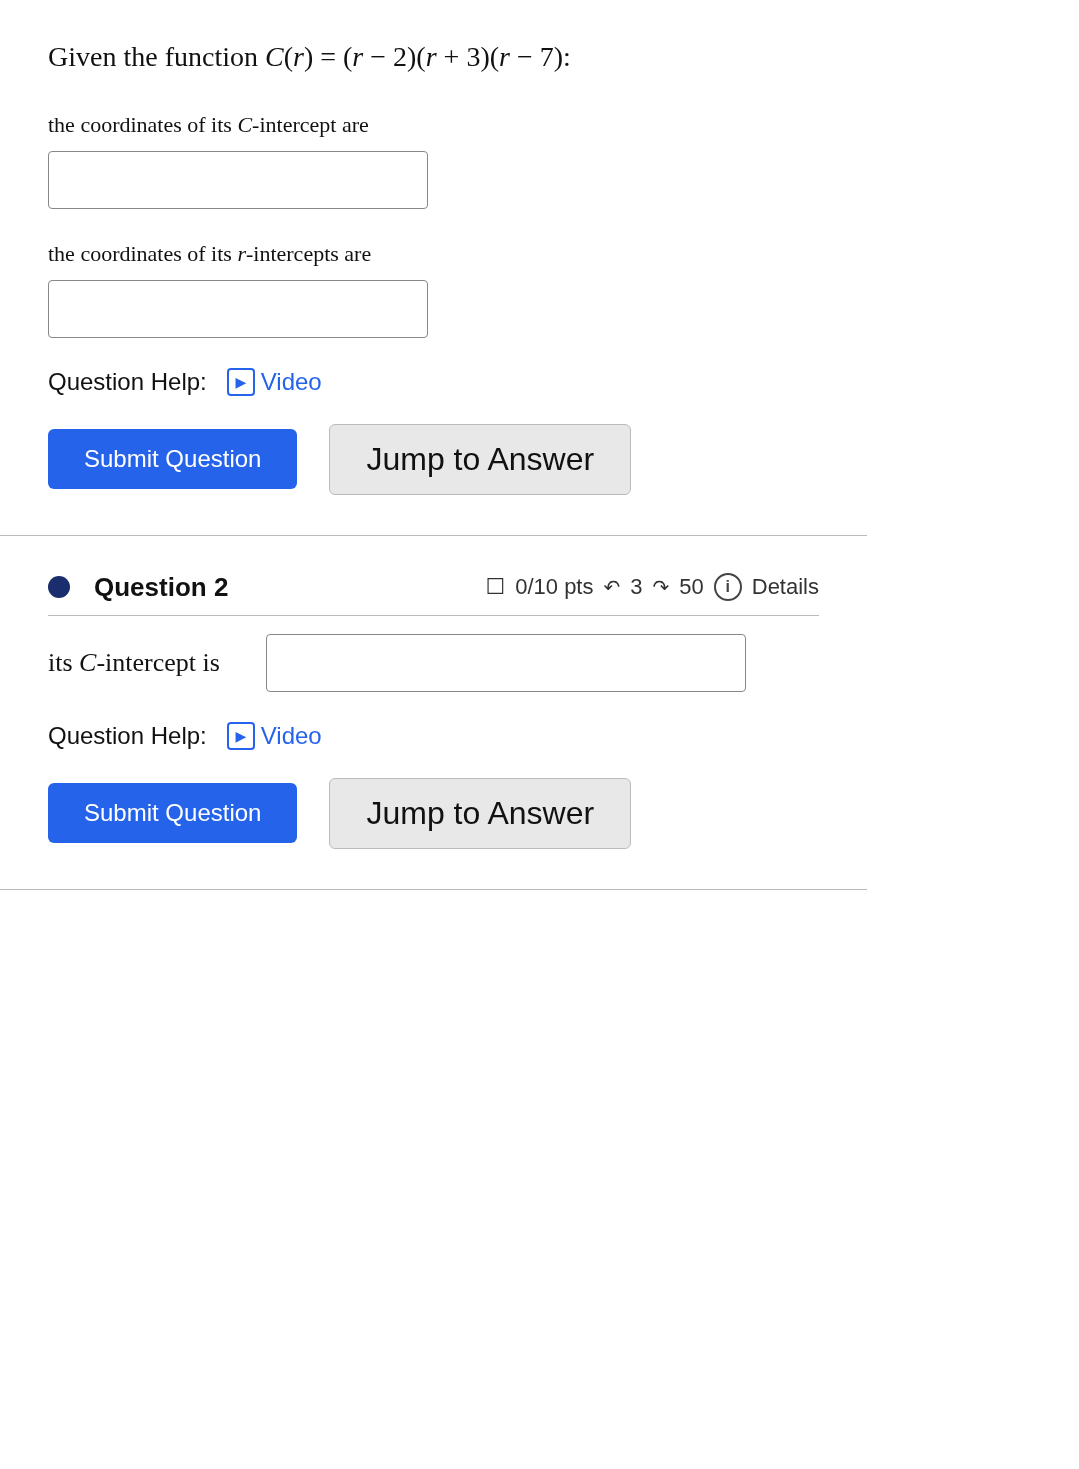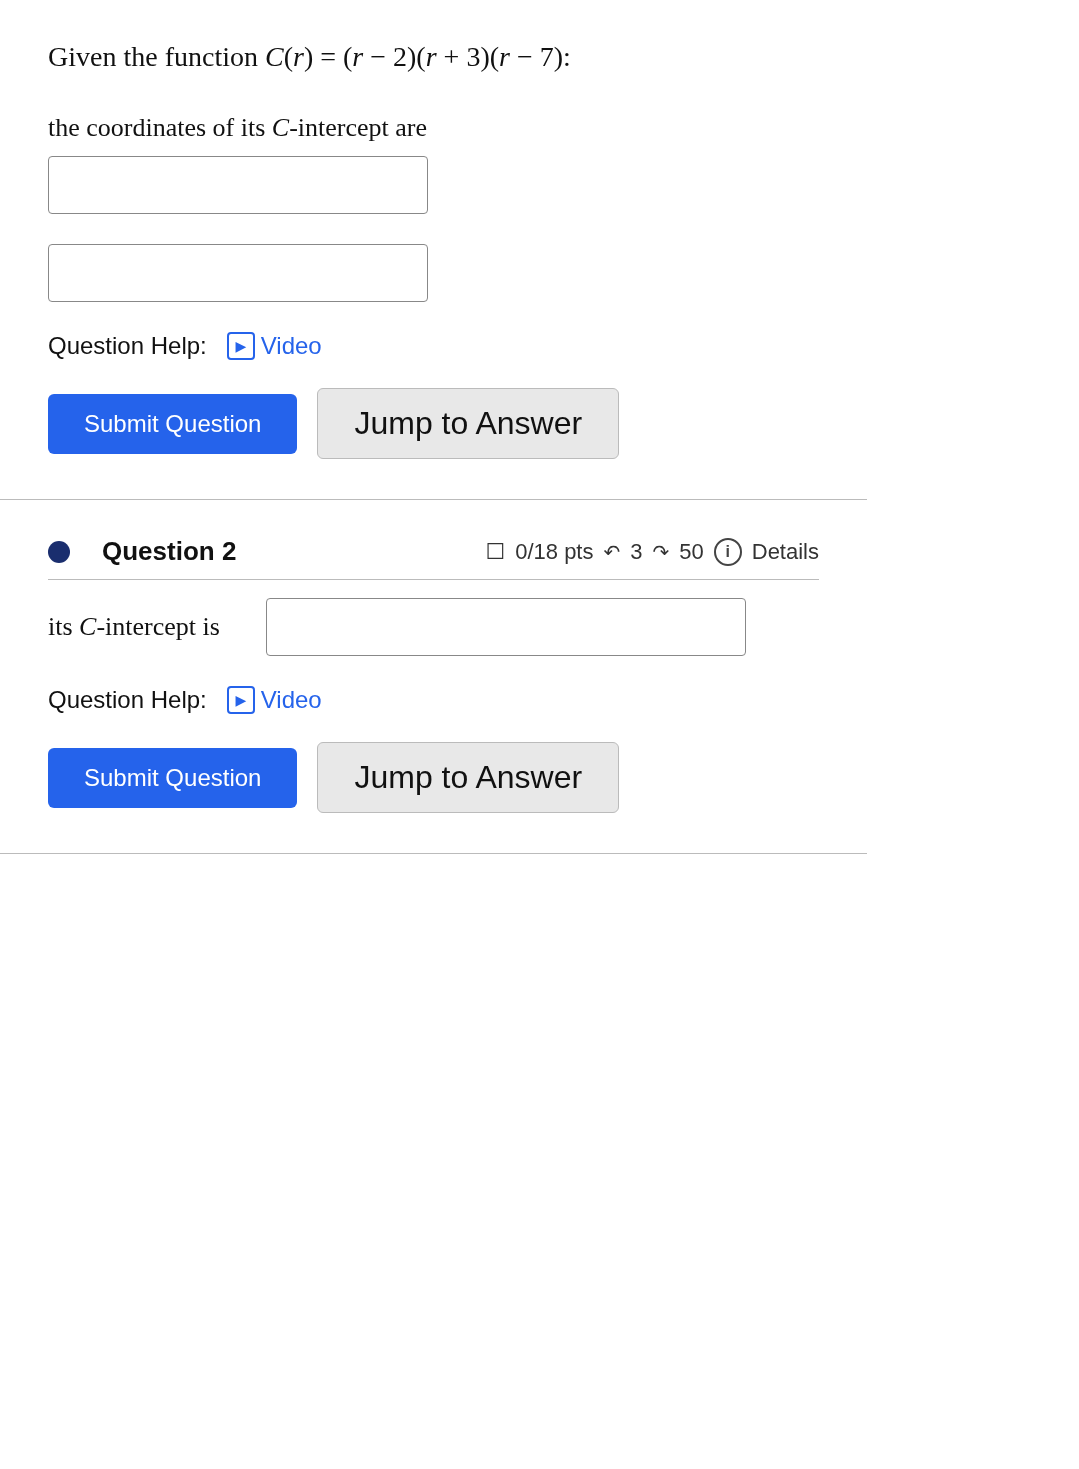--- a/index.html
+++ b/index.html
@@ -14,21 +14,21 @@
       width: 867px;
       padding: 0;
     }
     .question-block {
       padding: 36px 48px 40px 48px;
       border-bottom: 1.5px solid #bbb;
     }
     .question-header {
       display: flex;
       align-items: center;
-      gap: 32px;
+      gap: 24px;
       margin-bottom: 18px;
       padding-bottom: 12px;
       border-bottom: 1.5px solid #bbb;
     }
     .question-dot {
       width: 22px;
       height: 22px;
       border-radius: 50%;
       background: #1a2e6e;
       display: inline-block;
@@ -48,21 +48,21 @@
       font-size: 22px;
       color: #333;
       margin-left: auto;
     }
     .function-text {
       font-size: 28px;
       margin-bottom: 32px;
       line-height: 1.5;
     }
     .field-label {
-      font-size: 26px;
+      font-size: 22px;
       margin-bottom: 10px;
       line-height: 1.4;
     }
     .answer-input {
       display: block;
       width: 380px;
       height: 58px;
       border: 1.5px solid #888;
       border-radius: 4px;
       font-size: 20px;
@@ -115,21 +115,21 @@
       justify-content: center;
       width: 28px;
       height: 28px;
       border: 2px solid #2563eb;
       border-radius: 4px;
       color: #2563eb;
       font-size: 14px;
     }
     .button-row {
       display: flex;
-      gap: 20px;
+      gap: 32px;
       align-items: center;
     }
     .btn-submit {
       background: #2563eb;
       color: #fff;
       border: none;
       border-radius: 6px;
       font-size: 24px;
       font-family: Arial, sans-serif;
       padding: 16px 36px;
@@ -174,20 +174,23 @@
 
     <p class="function-text">
       Given the function <em>C</em>(<em>r</em>) = (<em>r</em> − 2)(<em>r</em> + 3)(<em>r</em> − 7):
     </p>
 
     <p class="field-label">
       the coordinates of its <em>C</em>-intercept are
     </p>
     <input class="answer-input" type="text" placeholder="" style="">
 
+    <p class="field-label">
+      the coordinates of its <em>r</em>-intercepts are
+    </p>
     <input class="answer-input" type="text" placeholder="" style="">
 
     <div class="question-help">
       <span>Question Help:</span>
       <a class="video-link" href="#">
         <span class="play-icon">▶</span>
         <span>Video</span>
       </a>
     </div>
 
@@ -197,21 +200,21 @@
     </div>
   </div>
 
   <div class="question-block">
 
     <div class="question-header">
       <span class="question-dot"></span>
       <span class="question-label">Question 2</span>
       <div class="question-meta">
         <span style="font-size:22px;">☐</span>
-        <span>0/18 pts</span>
+        <span>0/10 pts</span>
         <span class="undo-icon">↶</span>
         <span>3</span>
         <span class="redo-icon">↷</span>
         <span>50</span>
         <span class="info-circle">i</span>
         <span>Details</span>
       </div>
     </div>
 
 

